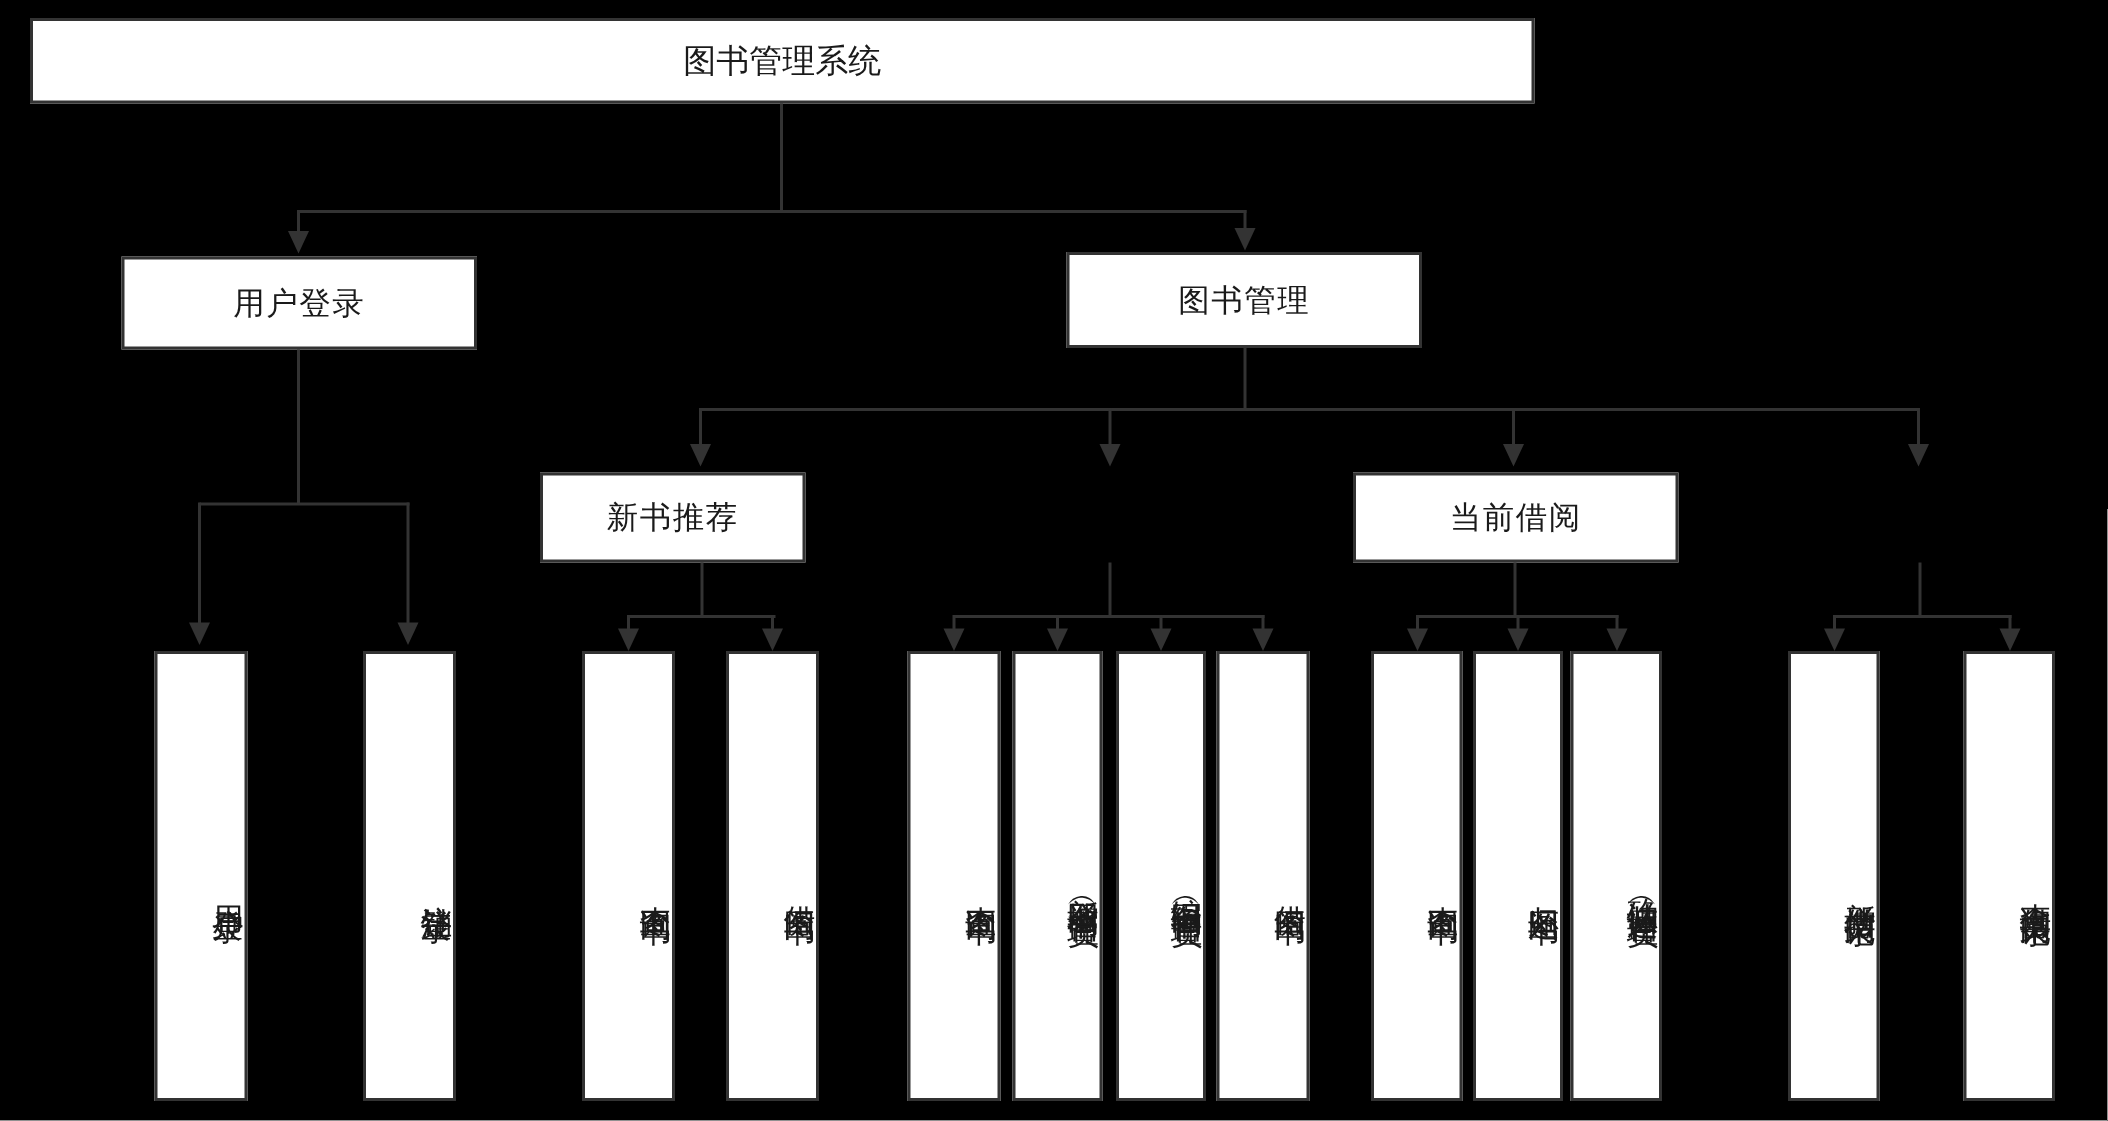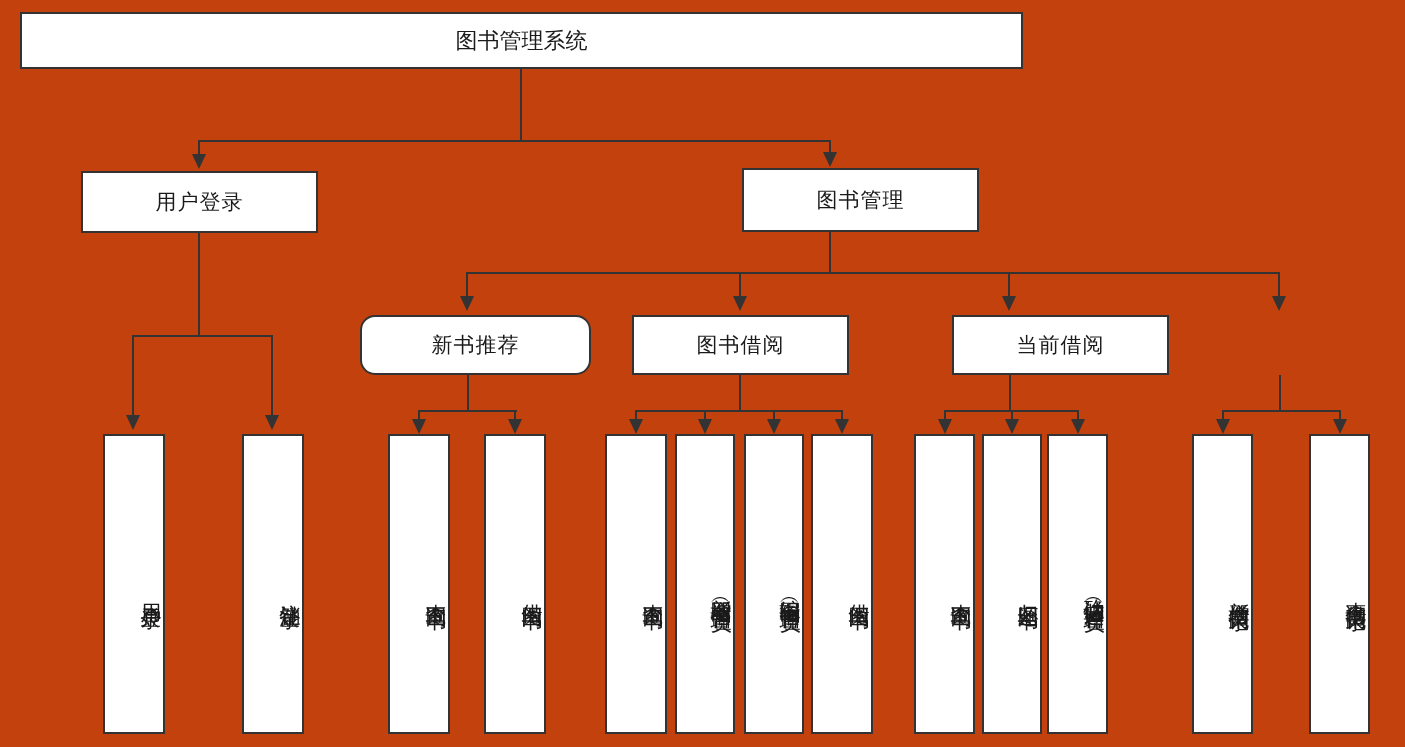--- a/index.html
+++ b/index.html
@@ -7,21 +7,21 @@
     padding: 0;
     background: #ffffff;
   }
   body {
     font-family: "Liberation Sans", "DejaVu Sans", sans-serif;
   }
   #canvas {
     position: relative;
     width: 1405px;
     height: 747px;
-    background: #c2410c;
+    background: #000000;
     overflow: hidden;
   }
 
   
   .node {
     position: absolute;
     box-sizing: border-box;
     border: 2px solid #333333;
     background: #ffffff;
     display: flex;
@@ -98,21 +98,21 @@
 
   <div class="vline" style="left:198px; top:140px; height:18px;"></div>
   <div class="arrow" style="left:192px; top:154px;"></div>
   <div class="vline" style="left:829px; top:140px; height:16px;"></div>
   <div class="arrow" style="left:823px; top:152px;"></div>
 
   <div class="node horiz" style="left:81px; top:171px; width:237px; height:62px;">
     <span>用户登录</span>
   </div>
 
-  <div class="node horiz" style="left:711px; top:168px; width:237px; height:64px;margin-left:31px;">
+  <div class="node horiz" style="left:711px; top:168px; width:237px; height:64px;">
     <span>图书管理</span>
   </div>
 
   <div class="vline" style="left:198px; top:233px; height:103px;"></div>
   <div class="hline" style="left:133px; top:335px; width:140px;"></div>
   <div class="vline" style="left:132px; top:335px; height:82px;"></div>
   <div class="arrow" style="left:126px; top:415px;"></div>
   <div class="vline" style="left:271px; top:335px; height:82px;"></div>
   <div class="arrow" style="left:265px; top:415px;"></div>
 
@@ -120,29 +120,26 @@
   <div class="hline" style="left:466px; top:272px; width:814px;"></div>
   <div class="vline" style="left:466px; top:272px; height:26px;"></div>
   <div class="arrow" style="left:460px; top:296px;"></div>
   <div class="vline" style="left:739px; top:272px; height:26px;"></div>
   <div class="arrow" style="left:733px; top:296px;"></div>
   <div class="vline" style="left:1008px; top:272px; height:26px;"></div>
   <div class="arrow" style="left:1002px; top:296px;"></div>
   <div class="vline" style="left:1278px; top:272px; height:26px;"></div>
   <div class="arrow" style="left:1272px; top:296px;"></div>
 
-  <div class="node horiz" style="left:360px; top:315px; width:231px; height:60px;border-radius:15px;">
+  <div class="node horiz" style="left:360px; top:315px; width:177px; height:60px;">
     <span>新书推荐</span>
   </div>
 
-  <div class="node horiz" style="left:632px; top:315px; width:217px; height:60px;">
-    <span>图书借阅</span>
-  </div>
-
-  <div class="node horiz" style="left:952px; top:315px; width:217px; height:60px;">
+
+  <div class="node horiz" style="left:902px; top:315px; width:217px; height:60px;">
     <span>当前借阅</span>
   </div>
 
 
   <div class="vline" style="left:467px; top:375px; width:2px; height:37px;"></div>
   <div class="hline" style="left:419px; top:410px; width:98px;"></div>
   <div class="vline" style="left:418px; top:410px; height:12px;"></div>
   <div class="arrow" style="left:412px; top:419px;"></div>
   <div class="vline" style="left:514px; top:410px; height:12px;"></div>
   <div class="arrow" style="left:508px; top:419px;"></div>

